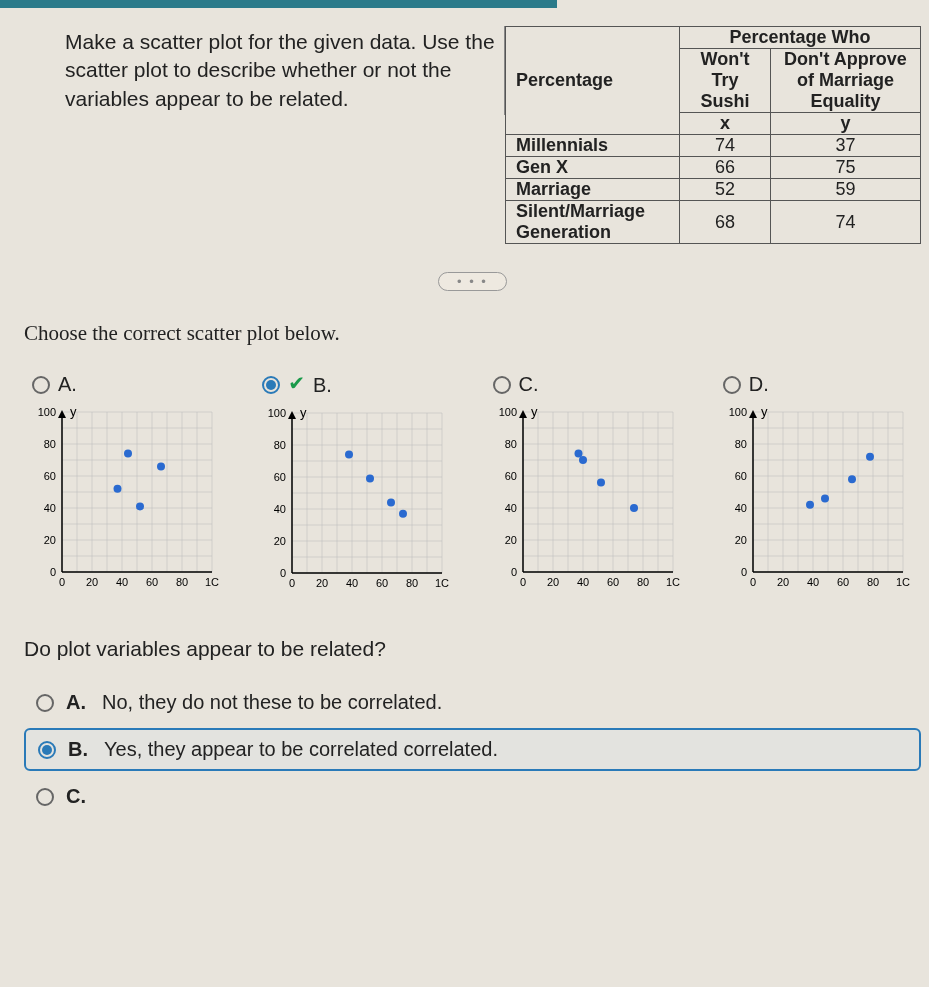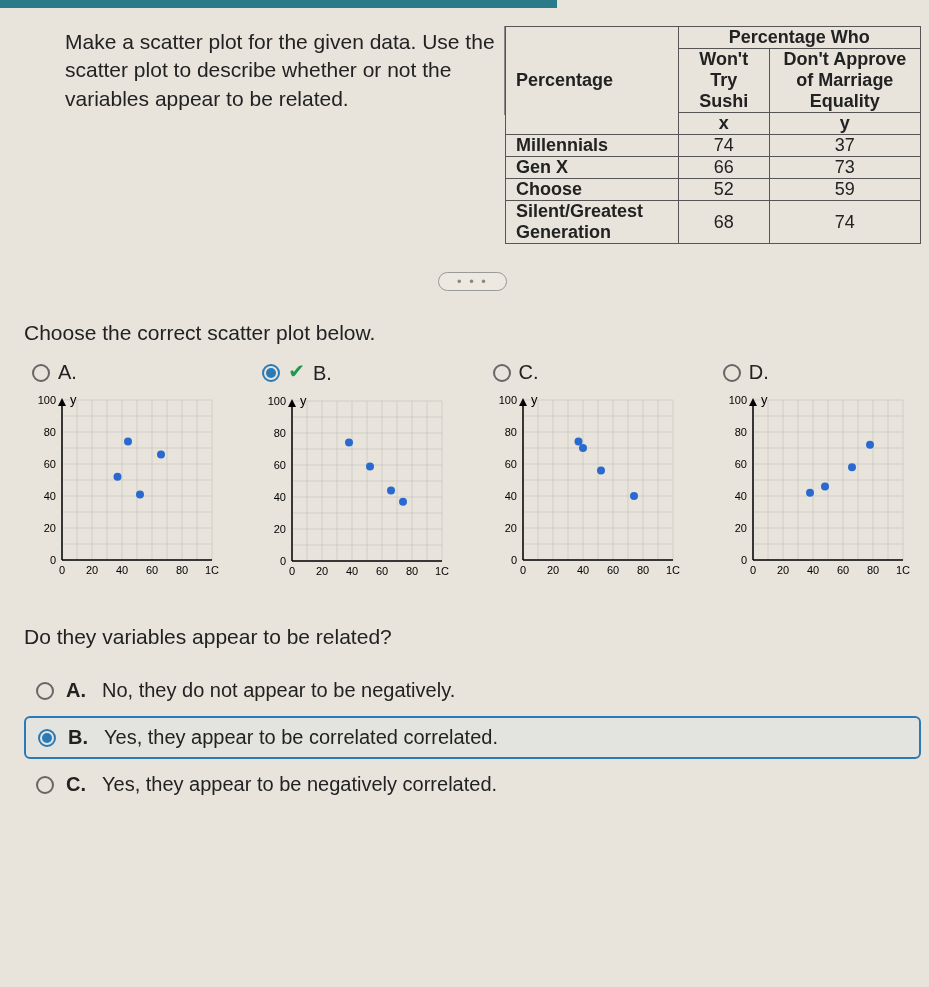--- a/index.html
+++ b/index.html
@@ -60,21 +60,22 @@
       border: 1px solid #999;
       border-radius: 14px;
       padding: 1px 18px;
       color: #888;
       font-size: 13px;
       letter-spacing: 2px;
       background: #eee9e0;
     }
     .subhead {
       font-size: 21px;
-      margin: 30px 0 16px;
+      margin: 30px 0 27px;
+      font-family: Liberation Serif, serif;
     }
     .options-row {
       display: flex;
       gap: 24px;
       margin-bottom: 10px;
     }
     .option {
       flex: 1;
       display: flex;
       flex-direction: column;
@@ -148,29 +149,29 @@
         <th>y</th>
       </tr>
       <tr>
         <td class="row-head">Millennials</td>
         <td>74</td>
         <td>37</td>
       </tr>
       <tr>
         <td class="row-head">Gen X</td>
         <td>66</td>
-        <td>73</td>
-      </tr>
-      <tr>
-        <td class="row-head">Choose</td>
+        <td>75</td>
+      </tr>
+      <tr>
+        <td class="row-head">Marriage</td>
         <td>52</td>
         <td>59</td>
       </tr>
       <tr>
-        <td class="row-head">Silent/Greatest Generation</td>
+        <td class="row-head">Silent/Marriage Generation</td>
         <td>68</td>
         <td>74</td>
       </tr>
     </tbody>
       </table>
   </div>
 
   <div class="dots-sep">
       <span>• • •</span>
     </div>
@@ -381,35 +382,34 @@
           <text x="46" y="14" font-size="13">y</text>
           <circle cx="95" cy="102.8" r="4" fill="#2a6ad0"></circle>
           <circle cx="110" cy="96.39999999999999" r="4" fill="#2a6ad0"></circle>
           <circle cx="137" cy="77.2" r="4" fill="#2a6ad0"></circle>
           <circle cx="155" cy="54.80000000000001" r="4" fill="#2a6ad0"></circle>
         </svg>
     </div>
 
   </div>
 
-  <div class="q2">Do they variables appear to be related?</div>
+  <div class="q2">Do plot variables appear to be related?</div>
 
   <div class="answer-row">
     <span class="radio"></span>
     <span class="answer-letter">A.</span>
-    <span>No, they do not appear to be negatively.</span>
+    <span>No, they do not these to be correlated.</span>
   </div>
 
   <div class="answer-row selected-box">
     <span class="radio-selected">
         <span class="radio-dot"></span>
       </span>
     <span class="answer-letter">B.</span>
     <span>Yes, they appear to be correlated correlated.</span>
   </div>
 
   <div class="answer-row">
     <span class="radio"></span>
     <span class="answer-letter">C.</span>
-    <span>Yes, they appear to be negatively correlated.</span>
   </div>
 
 </div>
 
 </body></html>

